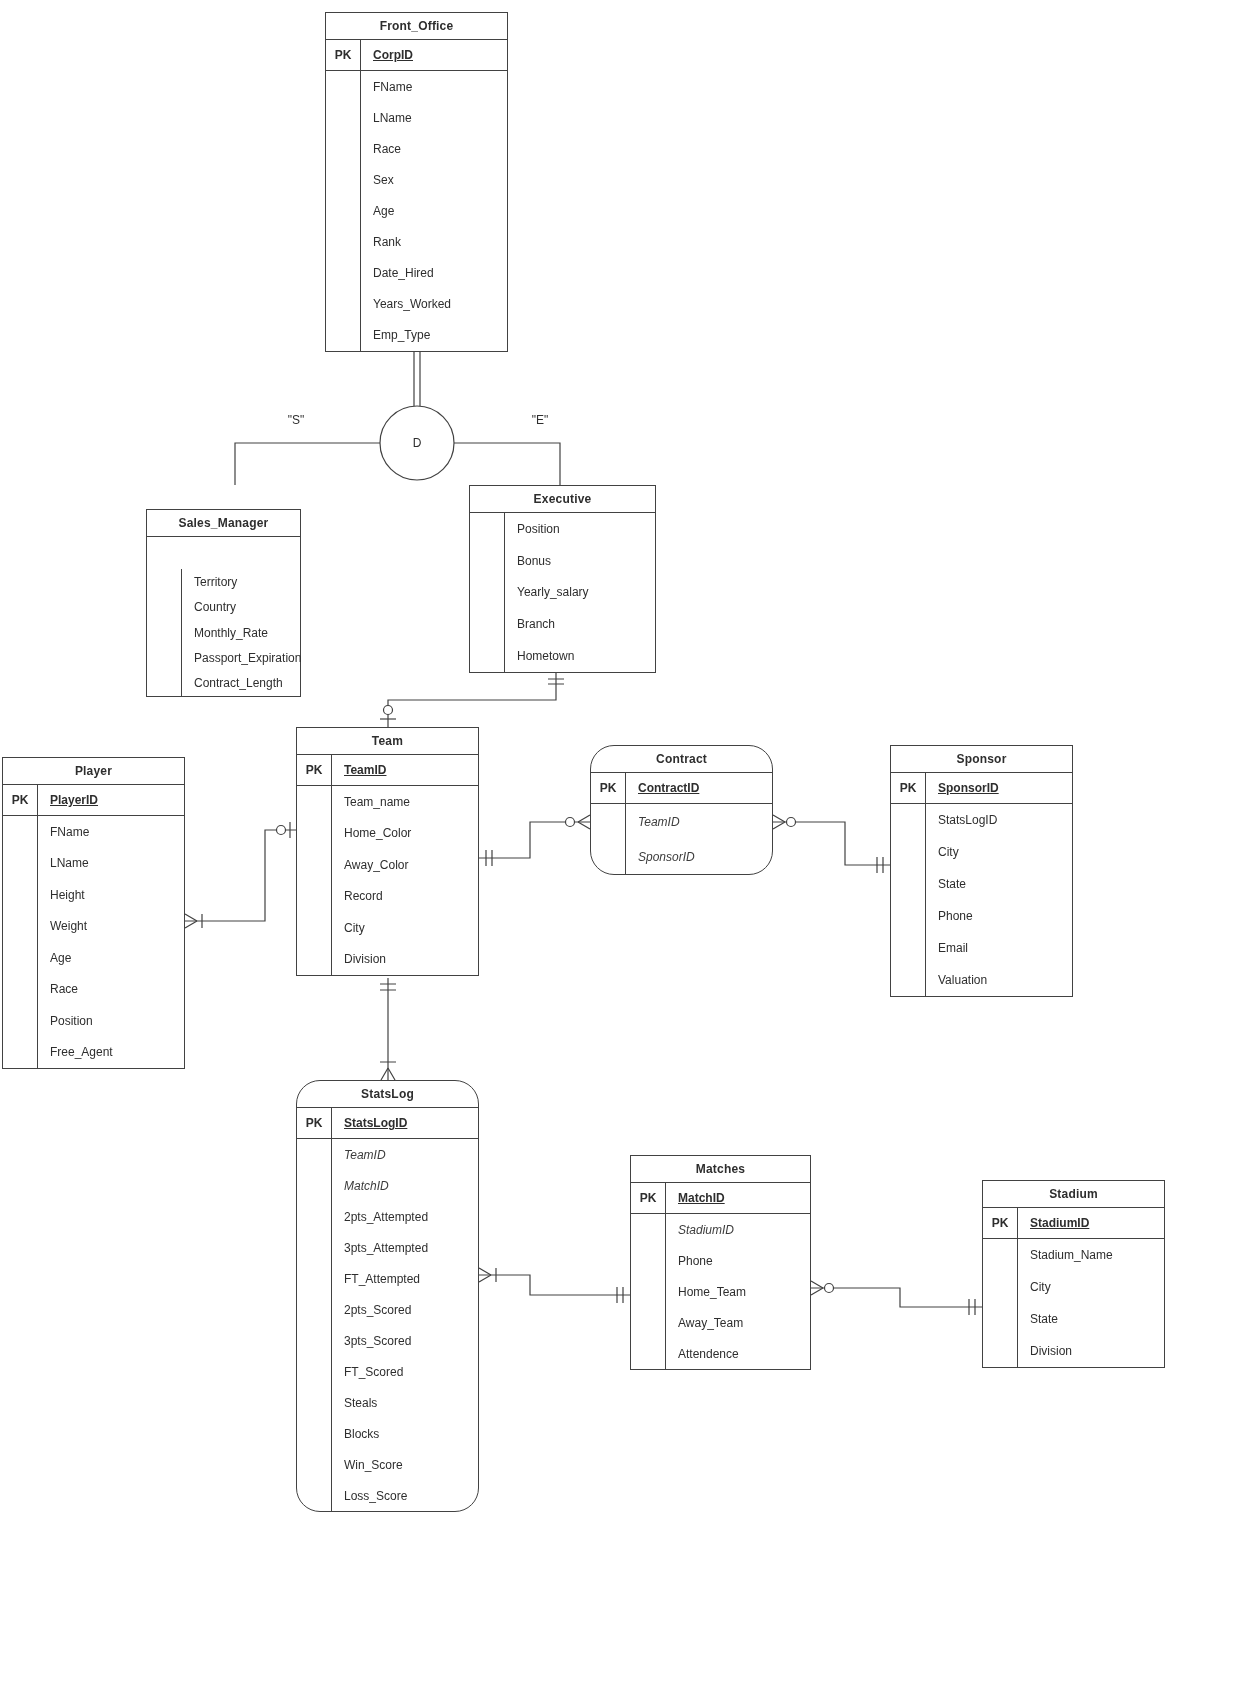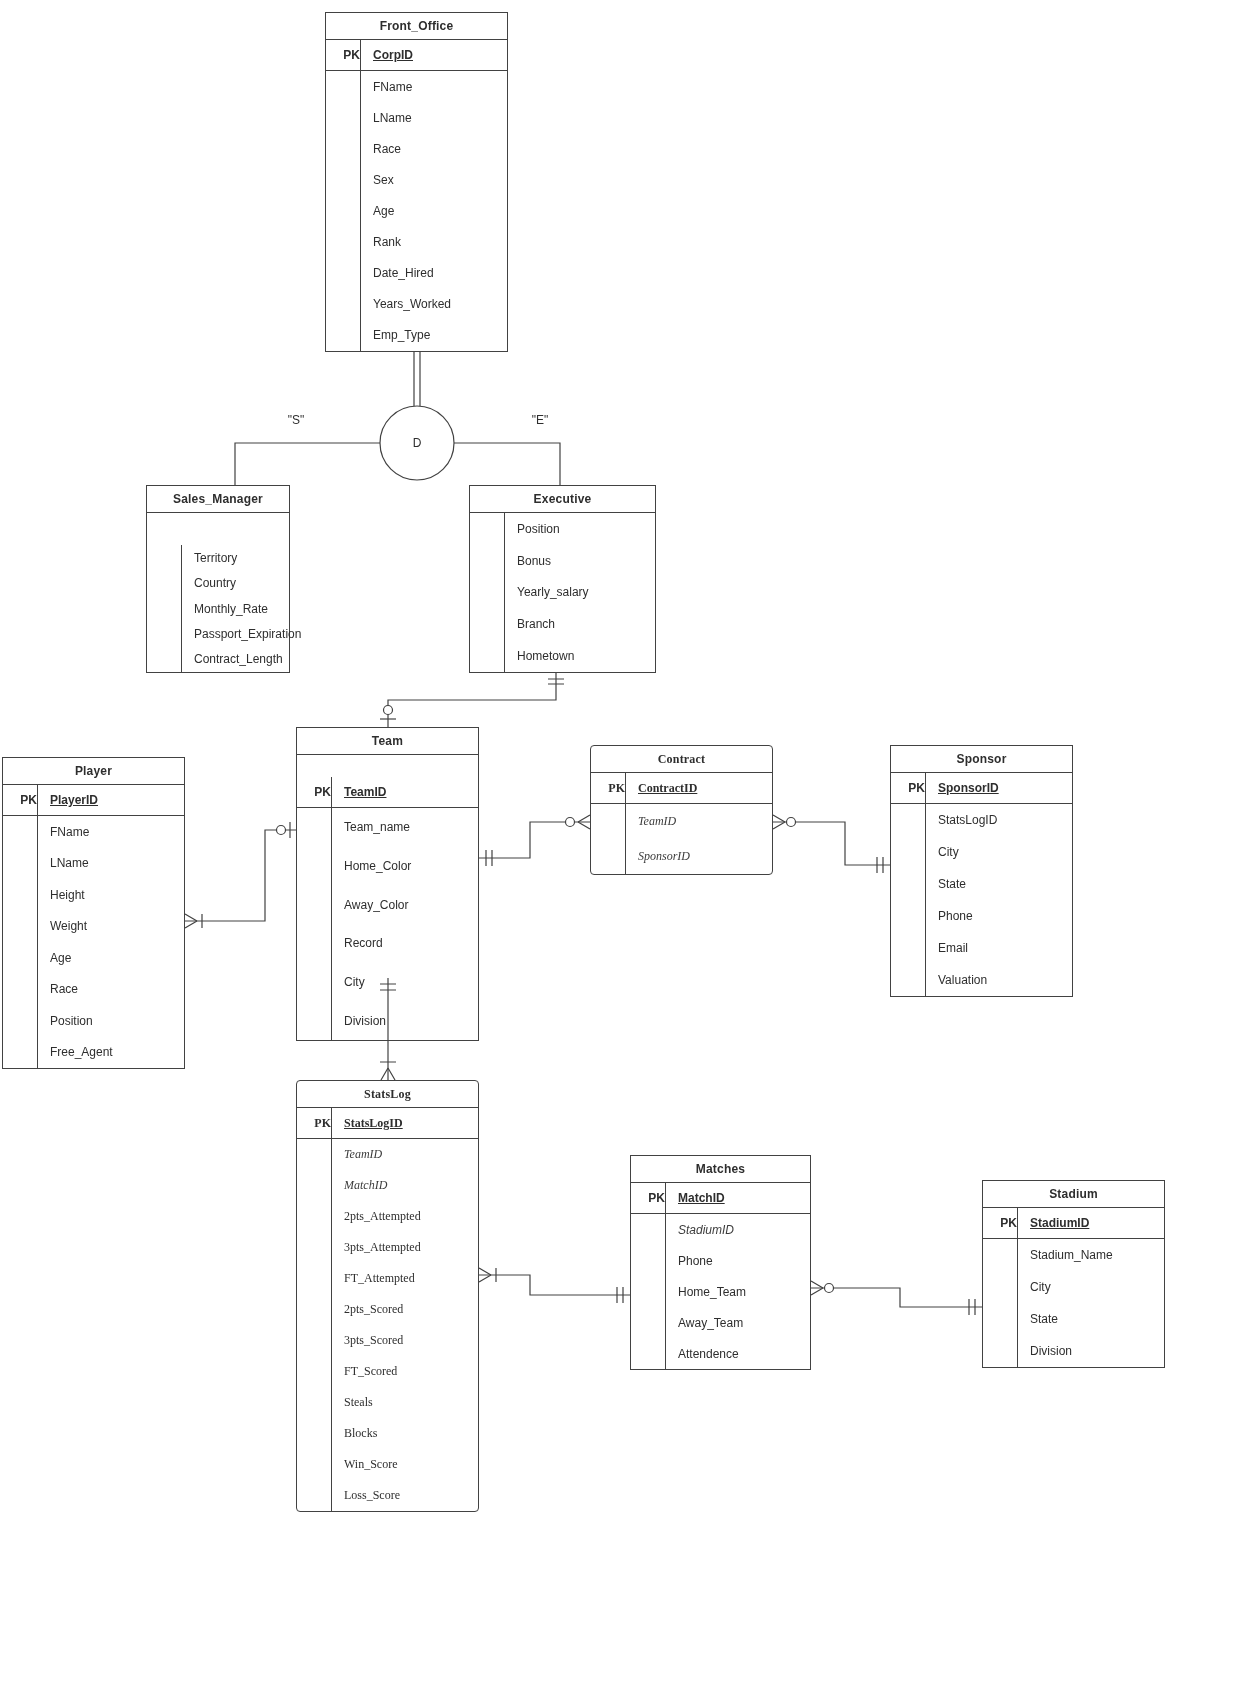--- a/index.html
+++ b/index.html
@@ -4,29 +4,29 @@
 <style>
   * { margin:0; padding:0; box-sizing:border-box; }
   html,body { background:#ffffff; }
   body { font-family:"Liberation Sans", sans-serif; }
   #canvas { position:relative; width:1258px; height:1684px; background:#ffffff; overflow:hidden; }
 
   .entity {
     position:absolute; border:1px solid #424242; background:#ffffff;
     display:flex; flex-direction:column; font-size:12px; color:#2e2e2e;
   }
-  .entity.rounded { border-radius:4px; overflow:hidden;font-family:Liberation Serif, serif; }
+  .entity.rounded { border-radius:24px; overflow:hidden; }
   .e-title {
     flex:0 0 27px; display:flex; align-items:center; justify-content:center;
     font-weight:bold; border-bottom:1px solid #424242; letter-spacing:.2px;
   }
   .e-body { position:relative; flex:1 1 auto; display:flex; flex-direction:column; }
   .pk-divider { position:absolute; left:34px; top:0; bottom:0; width:1px; background:#424242; }
   .pk-row { flex:0 0 31px; display:flex; align-items:center; border-bottom:1px solid #424242; }
-  .pk-label { width:34px; text-align:right; font-weight:bold; flex:0 0 34px; }
+  .pk-label { width:34px; text-align:center; font-weight:bold; flex:0 0 34px; }
   .pk-name { padding-left:13px; font-weight:bold; text-decoration:underline; }
   .attr-row { flex:1 1 0; display:flex; align-items:center; padding-left:47px; white-space:nowrap; }
   .attr-row.italic { font-style:italic; color:#3c3c3c; }
 
   .diagram-label { position:absolute; font-size:12px; color:#2e2e2e; text-align:center; }
 
   svg.wires { position:absolute; left:0; top:0; pointer-events:none; }
   svg.wires path { fill:none; stroke:#424242; stroke-width:1.2; }
   svg.wires circle { fill:#ffffff; stroke:#424242; stroke-width:1.2; }
 </style>
@@ -47,21 +47,21 @@
         <div class="attr-row">LName</div>
         <div class="attr-row">Race</div>
         <div class="attr-row">Sex</div>
         <div class="attr-row">Age</div>
         <div class="attr-row">Rank</div>
         <div class="attr-row">Date_Hired</div>
         <div class="attr-row">Years_Worked</div>
         <div class="attr-row">Emp_Type</div>
       </div>
     </div>
-  <div class="entity" style="left:146px; top:485px; width:144px; height:188px;gap:32px;">
+  <div class="entity" style="left:146px; top:509px; width:155px; height:188px;gap:32px;">
       <div class="e-title">Sales_Manager</div>
       <div class="e-body">
         <div class="pk-divider"></div>
         <div class="attr-row">Territory</div>
         <div class="attr-row">Country</div>
         <div class="attr-row">Monthly_Rate</div>
         <div class="attr-row">Passport_Expiration</div>
         <div class="attr-row">Contract_Length</div>
       </div>
     </div>
@@ -69,21 +69,21 @@
       <div class="e-title">Executive</div>
       <div class="e-body">
         <div class="pk-divider"></div>
         <div class="attr-row">Position</div>
         <div class="attr-row">Bonus</div>
         <div class="attr-row">Yearly_salary</div>
         <div class="attr-row">Branch</div>
         <div class="attr-row">Hometown</div>
       </div>
     </div>
-  <div class="entity" style="left:296px; top:727px; width:183px; height:314px;gap:22px;">
+  <div class="entity" style="left:296px; top:727px; width:183px; height:249px;">
       <div class="e-title">Team</div>
       <div class="e-body">
         <div class="pk-divider"></div>
         <div class="pk-row">
           <span class="pk-label">PK</span>
           <span class="pk-name">TeamID</span>
         </div>
         <div class="attr-row">Team_name</div>
         <div class="attr-row">Home_Color</div>
         <div class="attr-row">Away_Color</div>

